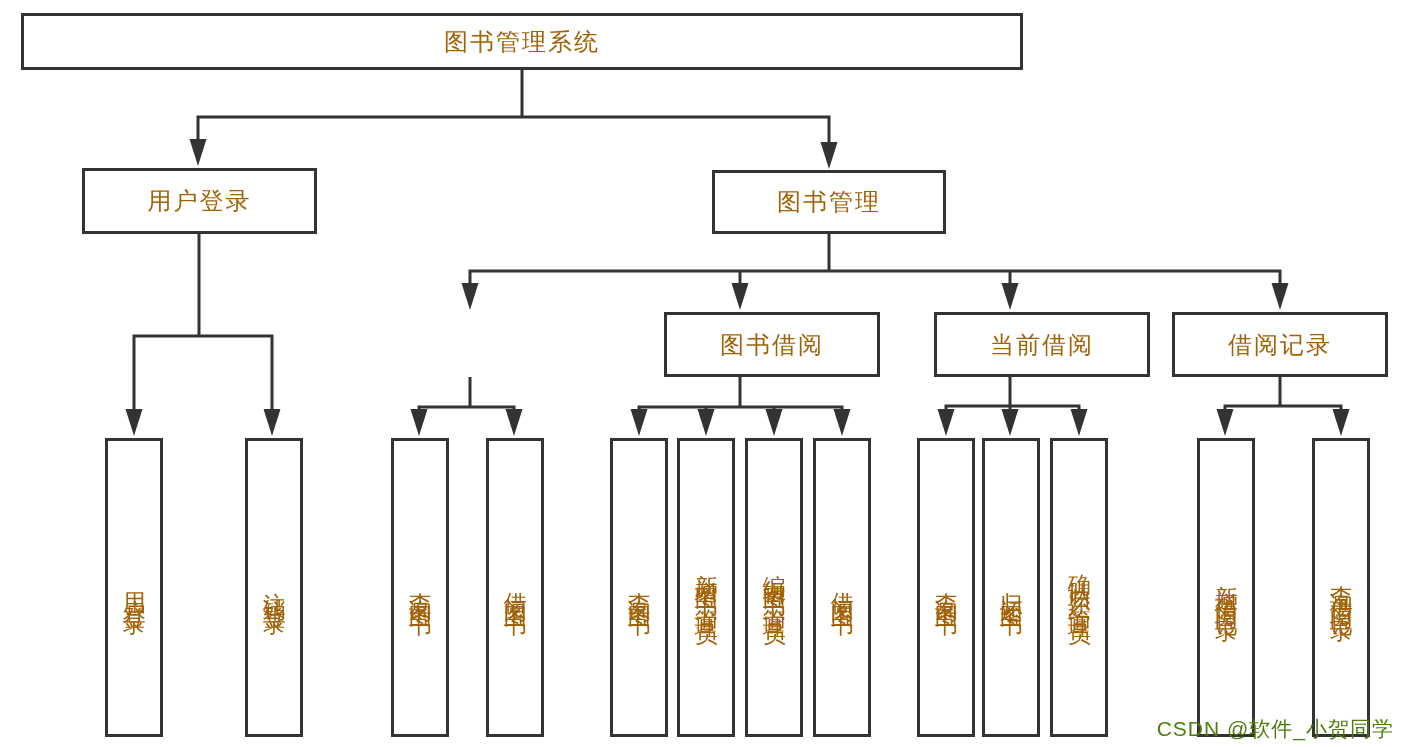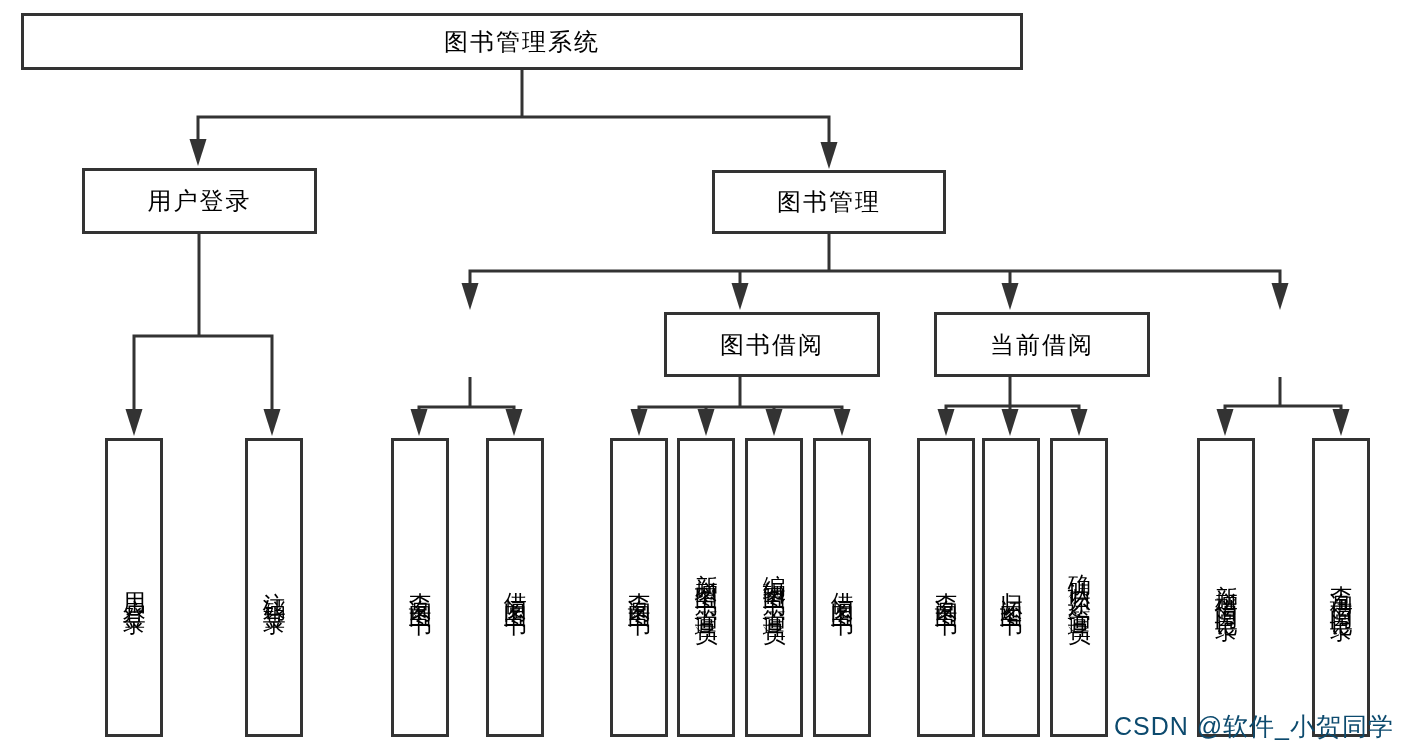--- a/index.html
+++ b/index.html
@@ -20,21 +20,21 @@
   .connector-layer path { stroke: #333333; stroke-width: 3; fill: none; }
   .connector-layer polygon { fill: #333333; stroke: none; }
   .node, .vnode {
     position: absolute;
     box-sizing: border-box;
     background: #ffffff;
     border: 3px solid #333333;
     display: flex;
     align-items: center;
     justify-content: center;
-    color: #000000;
+    color: #a16207;
   }
   .node { font-size: 24px; letter-spacing: 2px; white-space: nowrap; }
   .vnode { font-size: 23px; }
   .vnode .vtext {
     writing-mode: vertical-rl;
     text-orientation: mixed;
     letter-spacing: 7px;
     line-height: 1.1;
   }
   
@@ -51,22 +51,22 @@
   .v3  { left: 391px; }  .v4  { left: 486px; }
   .v5  { left: 610px; }  .v6  { left: 677px; }
   .v7  { left: 745px; }  .v8  { left: 813px; }
   .v9  { left: 917px; }  .v10 { left: 982px; }
   .v11 { left: 1050px; }
   .v12 { left: 1197px; } .v13 { left: 1312px; }
   .watermark {
     position: absolute;
     right: 11px;
     bottom: 4px;
-    color: #0c4a6e;
-    font-size: 25px;
+    color: #4d7c0f;
+    font-size: 21px;
     letter-spacing: 1px;
     white-space: nowrap;
     z-index: 5;
   }
 </style>
 </head>
 <body>
 
 <div class="canvas">
 
@@ -142,20 +142,23 @@
   <div class="node n-mgmt">
     <span>图书管理</span>
   </div>
 
   <div class="node n-l3 n-borrow">
     <span>图书借阅</span>
   </div>
   <div class="node n-l3 n-cur">
     <span>当前借阅</span>
   </div>
+  <div class="node n-l3 n-hist">
+    <span>借阅记录</span>
+  </div>
 
   <div class="vnode v1">
     <span class="vtext">用户登录</span>
   </div>
   <div class="vnode v2">
     <span class="vtext">注销登录</span>
   </div>
   <div class="vnode v3">
     <span class="vtext">查询图书</span>
   </div>

